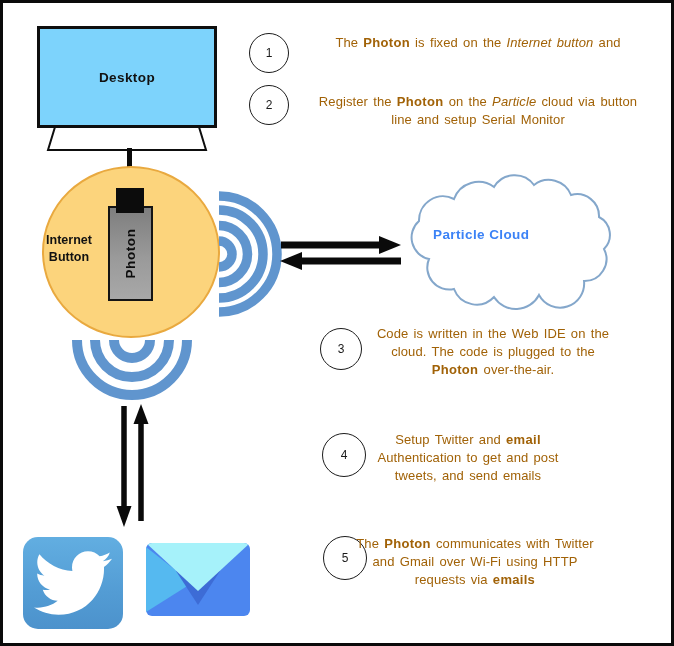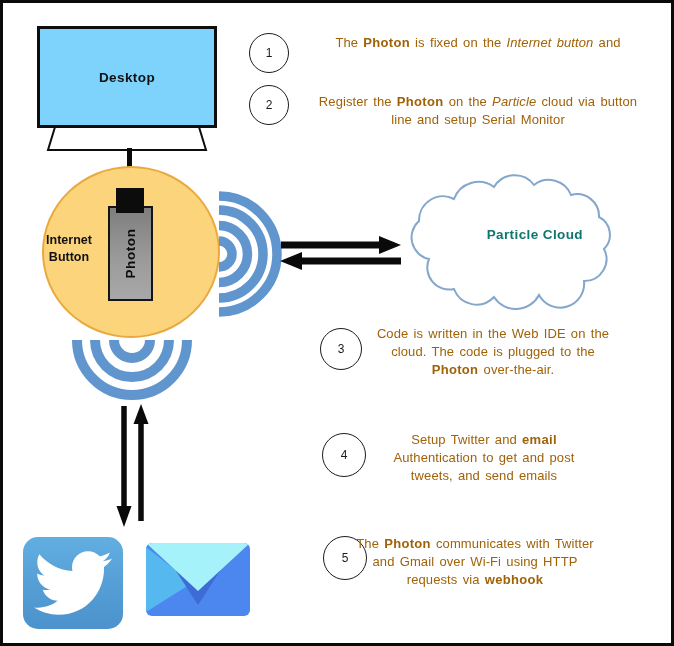--- a/index.html
+++ b/index.html
@@ -48,42 +48,42 @@
   
   .h-arrows { position:absolute; left:276px; top:230px; width:124px; height:40px; }
   .v-arrows { position:absolute; left:110px; top:400px; width:40px; height:128px; }
   .h-arrows path { stroke:#0a0a0a; stroke-width:7; fill:none; }
   .v-arrows path { stroke:#0a0a0a; stroke-width:5.5; fill:none; }
   .h-arrows polygon, .v-arrows polygon { fill:#0a0a0a; }
   
   .cloud { position:absolute; left:396px; top:166px; width:224px; height:150px; }
   .cloud path { fill:#fff; stroke:#84A7CB; stroke-width:2; }
   .cloud-label {
-    position:absolute; left:430px; top:224px; width:150px; text-align:right;
-    font-weight:bold; font-size:13.5px; letter-spacing:.4px; color:#0f766e;
+    position:absolute; left:430px; top:224px; width:150px; text-align:left;
+    font-weight:bold; font-size:13.5px; letter-spacing:.4px; color:#3b82f6;
   }
   
   .step-circle {
     position:absolute; border:1.5px solid #1c1c1c; border-radius:50%;
     background:#fff; display:flex; align-items:center; justify-content:center;
     font-size:12px; color:#1a1a1a;
   }
   .sc1 { left:246px; top:30px;  width:40px; height:40px; }
   .sc2 { left:246px; top:82px;  width:40px; height:40px; }
   .sc3 { left:317px; top:325px; width:42px; height:42px; }
   .sc4 { left:319px; top:430px; width:44px; height:44px; }
   .sc5 { left:320px; top:533px; width:44px; height:44px; }
   .step-text {
     position:absolute; text-align:center; font-size:13px; line-height:18px;
     color:#a16207; letter-spacing:.1px; word-spacing:1.5px;
   }
   .st1 { left:286px; top:31px;  width:378px; }
   .st2 { left:286px; top:90px;  width:378px; }
   .st3 { left:362px; top:322px; width:256px; }
-  .st4 { left:364px; top:428px; width:234px; }
+  .st4 { left:348px; top:428px; width:234px; }
   .st5 { left:350px; top:532px; width:244px;text-align:center; }
   .seg-b { font-weight:700; letter-spacing:.3px; }
   .seg-i { font-style:italic; }
   
   .twitter {
     position:absolute; left:20px; top:534px; width:100px; height:92px;
     border-radius:15px;
     background:linear-gradient(180deg,#62AEE1 0%,#539CD4 60%,#4C92CC 100%);
     display:flex; align-items:center; justify-content:center;
   }
@@ -186,21 +186,21 @@
       <div class="step-line"><span class="seg-n">Authentication to get and post</span></div>
       <div class="step-line"><span class="seg-n">tweets, and send emails</span></div>
     </div>
 
   <div class="step-circle sc5">
       <span>5</span>
     </div>
   <div class="step-text st5">
       <div class="step-line"><span class="seg-n">The </span><span class="seg-b">Photon</span><span class="seg-n"> communicates with Twitter</span></div>
       <div class="step-line"><span class="seg-n">and Gmail over Wi-Fi using HTTP</span></div>
-      <div class="step-line"><span class="seg-n">requests via </span><span class="seg-b">webhook</span></div>
+      <div class="step-line"><span class="seg-n">requests via </span><span class="seg-b">emails</span></div>
     </div>
 
   <div class="twitter">
     <svg viewBox="0 0 512 512">
       <path d="M459.37 151.716c.325 4.548.325 9.097.325 13.645 0 138.72-105.583 298.558-298.558 298.558-59.452 0-114.68-17.219-161.137-47.106 8.447.974 16.568 1.299 25.34 1.299 49.055 0 94.213-16.568 130.274-44.832-46.132-.975-84.792-31.188-98.112-72.772 6.498.974 12.995 1.624 19.818 1.624 9.421 0 18.843-1.3 27.614-3.573-48.081-9.747-84.143-51.98-84.143-102.985v-1.299c13.969 7.797 30.214 12.67 47.431 13.319-28.264-18.843-46.781-51.005-46.781-87.391 0-19.492 5.197-37.36 14.294-52.954 51.655 63.675 129.3 105.258 216.365 109.807-1.624-7.797-2.599-15.918-2.599-24.04 0-57.828 46.782-104.934 104.934-104.934 30.213 0 57.502 12.67 76.67 33.137 23.715-4.548 46.456-13.32 66.599-25.34-7.798 24.366-24.366 44.833-46.132 57.827 21.117-2.273 41.584-8.122 60.426-16.243-14.292 20.791-32.161 39.308-52.628 54.253z"></path>
     </svg>
   </div>
   <svg class="envelope" viewBox="0 0 104 73">
     <defs>
       <clipPath id="envclip">

